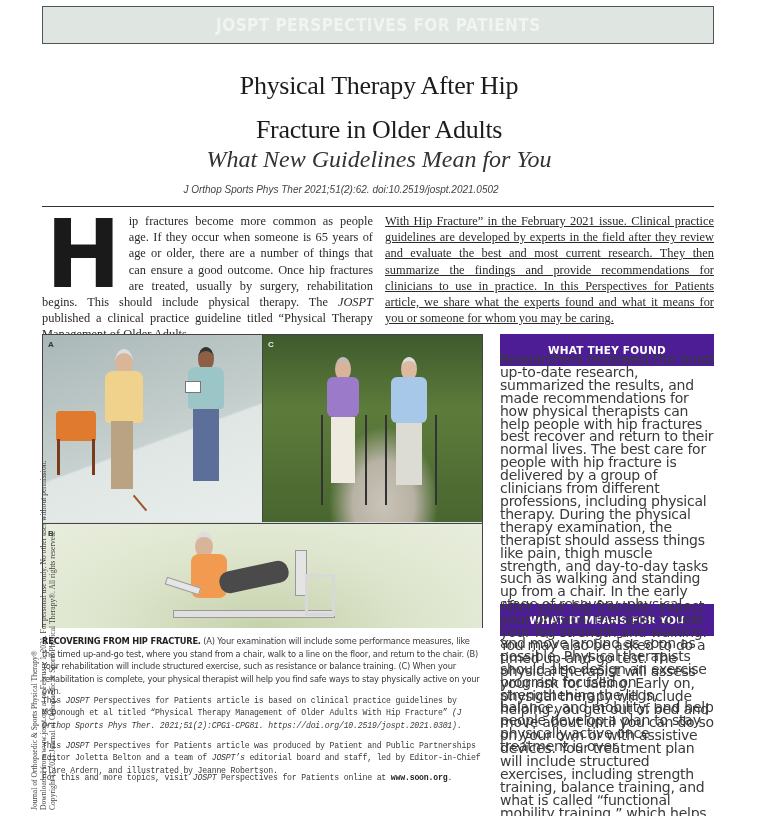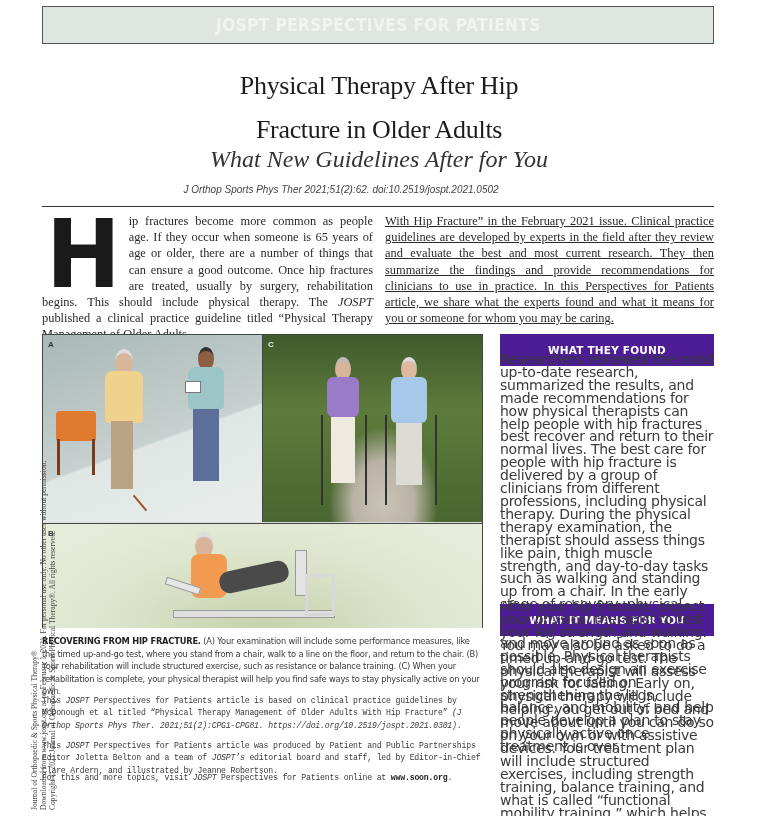--- a/index.html
+++ b/index.html
@@ -57,21 +57,21 @@
 <div class="abs banner">
   <div class="banner-inner">
     <span class="banner-text">JOSPT PERSPECTIVES FOR PATIENTS</span>
   </div>
 </div>
 
 <div class="abs title">
   <div>Physical Therapy After Hip</div>
   <div>Fracture in Older Adults</div>
 </div>
-<div class="abs subtitle">What New Guidelines After for You</div>
+<div class="abs subtitle">What New Guidelines Mean for You</div>
 <div class="abs citation">J Orthop Sports Phys Ther 2021;51(2):62. doi:10.2519/jospt.2021.0502</div>
 
 <div class="abs rule"></div>
 
 <div class="abs intro col1">
   <span class="dropcap">H</span>
   <p><span>ip fractures become more common as people age. If they occur when someone is 65 years of age or older, there are a number of things that can ensure a good outcome. Once hip fractures are treated, usually by surgery, rehabilitation begins. This should include physical therapy. The </span><i>JOSPT</i><span> published a clinical practice guideline titled “Physical Therapy Management of Older Adults</span></p>
 </div>
 <div class="abs intro col2">
   <p>With Hip Fracture” in the February 2021 issue. Clinical practice guidelines are developed by experts in the field after they review and evaluate the best and most current research. They then summarize the findings and provide recommendations for clinicians to use in practice. In this Perspectives for Patients article, we share what the experts found and what it means for you or someone for whom you may be caring.</p>

